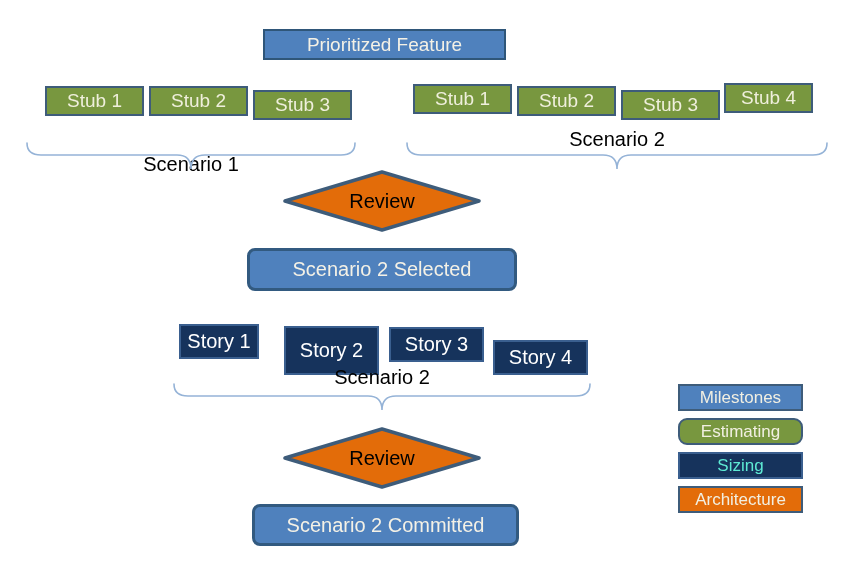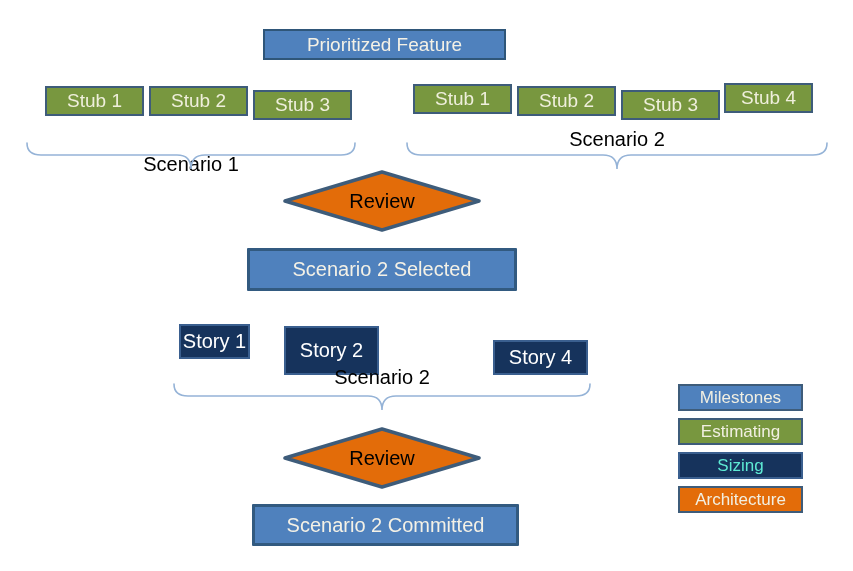--- a/index.html
+++ b/index.html
@@ -14,21 +14,21 @@
   .blue-box{
     background:#4F81BD;border:2px solid #2F5679;color:#F4F1E6;font-size:19px;
   }
   .green-box{
     background:#78973F;border:2px solid #3E5C7A;color:#EFEFDC;font-size:19px;
   }
   .navy-box{
     background:#16335C;border:2px solid #3A5F8F;color:#FFFFFF;font-size:20px;
   }
   .round-blue{
-    background:#4F81BD;border:3px solid #325A80;border-radius:1px;color:#F4F1E6;font-size:20px;
+    background:#4F81BD;border:3px solid #325A80;border-radius:8px;color:#F4F1E6;font-size:20px;
   }
   .label{
     position:absolute;color:#000;font-size:20px;text-align:center;white-space:nowrap;
   }
   .brace{position:absolute;}
   .brace path{fill:none;stroke:#95B3D7;stroke-width:1.6;stroke-linecap:round;}
   .diamond{position:absolute;}
   .diamond polygon{fill:#E36C09;stroke:#3E5C7A;stroke-width:3.5;stroke-linejoin:round;}
   .diamond-label{
     position:absolute;display:flex;align-items:center;justify-content:center;
@@ -70,34 +70,35 @@
     <path d="M2,2 Q2,14 16,14 L198,14 Q212,14 212,28 Q212,14 226,14 L408,14 Q422,14 422,2"></path>
   </svg>
 
   <svg class="diamond" style="left:283px;top:170px;" width="198" height="62" viewBox="0 0 198 62">
     <polygon points="99,2 196,31 99,60 2,31"></polygon>
   </svg>
   <div class="diamond-label" style="left:283px;top:170px;width:198px;height:62px;">Review</div>
 
   <div class="box round-blue" style="left:247px;top:248px;width:270px;height:43px;">Scenario 2 Selected</div>
 
-  <div class="box navy-box" style="left:179px;top:324px;width:71px;height:35px;">Story 1</div>
+  <div class="box navy-box" style="left:179px;top:324px;width:80px;height:35px;">Story 1</div>
   <div class="box navy-box" style="left:284px;top:326px;width:95px;height:49px;">Story 2</div>
+  <div class="box navy-box" style="left:389px;top:327px;width:95px;height:35px;">Story 3</div>
   <div class="box navy-box" style="left:493px;top:340px;width:95px;height:35px;">Story 4</div>
 
   <div class="label" style="left:172px;top:366px;width:420px;">Scenario 2</div>
   <svg class="brace" style="left:172px;top:382px;" width="420" height="34" viewBox="0 0 420 34">
     <path d="M2,2 Q2,14 16,14 L196,14 Q210,14 210,28 Q210,14 224,14 L404,14 Q418,14 418,2"></path>
   </svg>
 
   <svg class="diamond" style="left:283px;top:427px;" width="198" height="62" viewBox="0 0 198 62">
     <polygon points="99,2 196,31 99,60 2,31"></polygon>
   </svg>
   <div class="diamond-label" style="left:283px;top:427px;width:198px;height:62px;">Review</div>
 
   <div class="box round-blue" style="left:252px;top:504px;width:267px;height:42px;">Scenario 2 Committed</div>
 
   <div class="legend-box lg-blue" style="top:384px;">Milestones</div>
-  <div class="legend-box lg-green" style="top:418px;">Estimating</div>
+  <div class="legend-box lg-green" style="top:418px;border-radius:9px;">Estimating</div>
   <div class="legend-box lg-navy" style="top:452px;">Sizing</div>
   <div class="legend-box lg-orange" style="top:486px;">Architecture</div>
 
 </div>
 
 </body></html>

